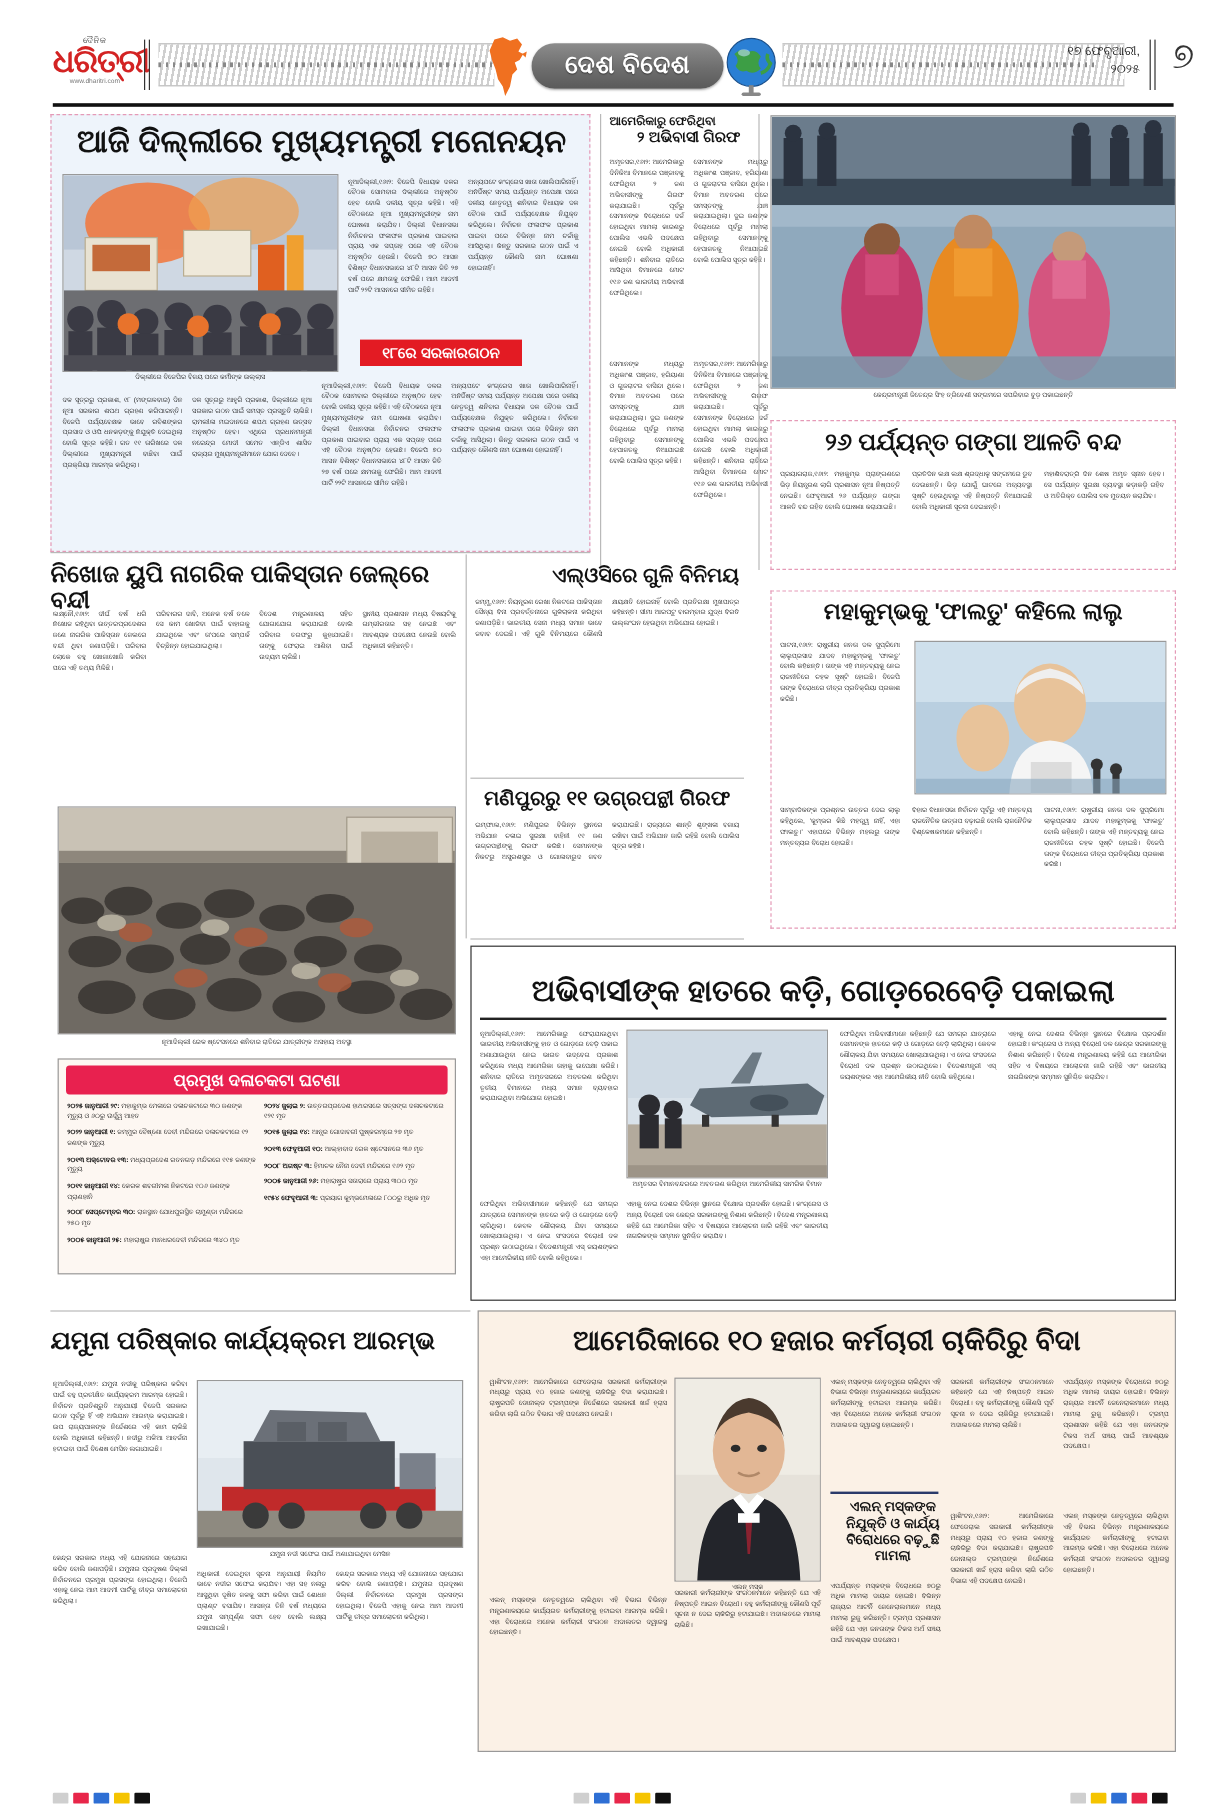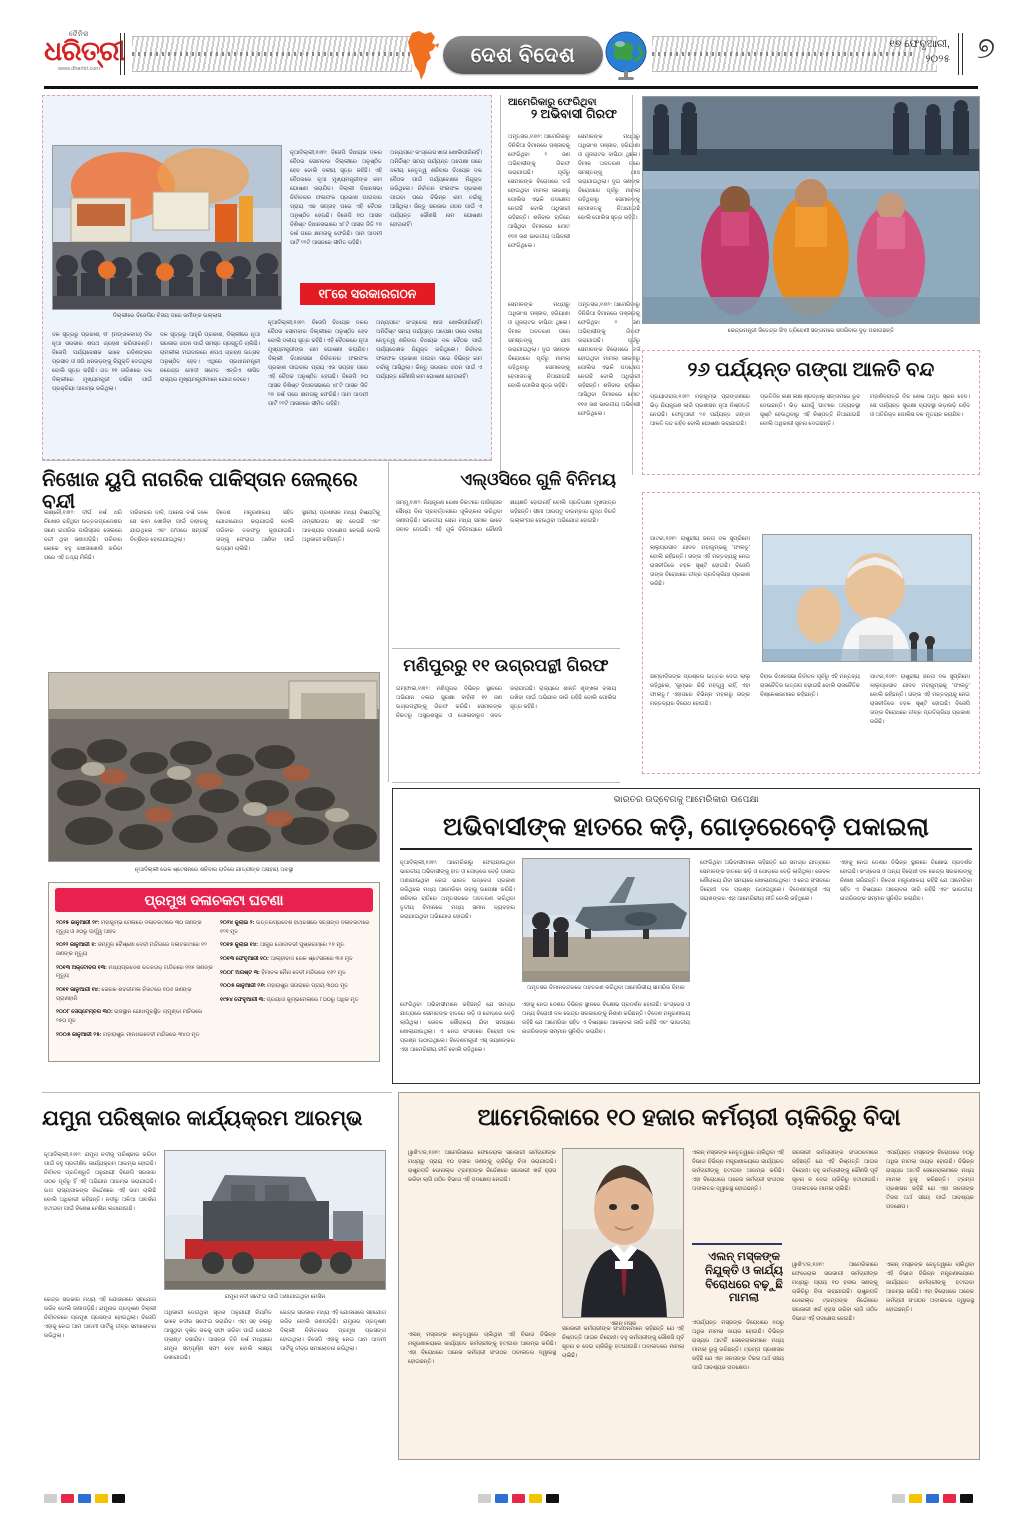--- a/index.html
+++ b/index.html
@@ -118,20 +118,23 @@
       <div>୨୦୨୫</div>
     </div>
     <div class="rule-right"></div>
     <div class="pageno">୭</div>
     <div class="masthead-bar"></div>
   </div>
 
   <div class="photo tint-blue box-dash" style="left:42px; top:95px; width:450px; height:365px;">
   </div>
 
+  <div style="position:absolute; left:52px; top:104px; width:432px;">
+    <div class="headline" style="font-size:26.5px; text-align:center;">ଆଜି ଦିଲ୍ଲୀରେ ମୁଖ୍ୟମନ୍ତ୍ରୀ ମନୋନୟନ</div>
+  </div>
 
   <div class="photo" style="left:52px; top:145px; width:230px; height:165px; border:1px solid #999;">
     <svg width="230" height="165" viewBox="0 0 230 165" preserveAspectRatio="none">
       <rect width="230" height="165" fill="#cfd8e3"></rect>
       <rect y="0" width="230" height="62" fill="#b9c6d6"></rect>
       <ellipse cx="70" cy="40" rx="52" ry="34" fill="#f2763a" opacity=".85"></ellipse>
       <ellipse cx="150" cy="30" rx="46" ry="28" fill="#f0a050" opacity=".7"></ellipse>
       <rect x="18" y="52" width="60" height="44" fill="#e8e2d2" stroke="#b9ad90"></rect>
       <rect x="24" y="58" width="48" height="22" fill="#c46a3a"></rect>
       <rect x="100" y="46" width="56" height="38" fill="#efe9da" stroke="#b9ad90"></rect>
@@ -228,20 +231,21 @@
   </div>
   <div class="cap" style="position:absolute; left:642px; top:327px; width:338px;">କେନ୍ଦ୍ରମନ୍ତ୍ରୀ ଜିତେନ୍ଦ୍ର ସିଂହ ତ୍ରିବେଣୀ ସଙ୍ଗମରେ ସପରିବାର ବୁଡ଼ ପକାଇଛନ୍ତି</div>
 
   <div class="box-dash" style="position:absolute; left:642px; top:350px; width:338px; height:125px;"></div>
   <div class="headline" style="position:absolute; left:648px; top:358px; width:326px; font-size:20px; text-align:center;font-family:Liberation Serif, serif;">୨୬ ପର୍ଯ୍ୟନ୍ତ ଗଙ୍ଗା ଆଳତି ବନ୍ଦ</div>
   <div class="col-text" style="position:absolute; left:650px; top:392px; width:100px;">ପ୍ରୟାଗରାଜ,୧୬ା୨: ମହାକୁମ୍ଭ ପ୍ରାଙ୍ଗଣରେ ଭିଡ଼ ନିୟନ୍ତ୍ରଣ ଲାଗି ପ୍ରଶାସନ ନୂଆ ନିଷ୍ପତ୍ତି ନେଇଛି। ଫେବୃଆରୀ ୨୬ ପର୍ଯ୍ୟନ୍ତ ଗଙ୍ଗା ଆଳତି ବନ୍ଦ ରହିବ ବୋଲି ଘୋଷଣା କରାଯାଇଛି।</div>
   <div class="col-text" style="position:absolute; left:760px; top:392px; width:100px;">ପ୍ରତିଦିନ ଲକ୍ଷ ଲକ୍ଷ ଶ୍ରଦ୍ଧାଳୁ ସଙ୍ଗମରେ ଡୁବ ଦେଉଛନ୍ତି। ଭିଡ଼ ଯୋଗୁଁ ଘାଟରେ ଅବ୍ୟବସ୍ଥା ସୃଷ୍ଟି ହେଉଥିବାରୁ ଏହି ନିଷ୍ପତ୍ତି ନିଆଯାଇଛି ବୋଲି ଅଧିକାରୀ ସୂଚନା ଦେଇଛନ୍ତି।</div>
   <div class="col-text" style="position:absolute; left:870px; top:392px; width:100px;">ମହାଶିବରାତ୍ରି ଦିନ ଶେଷ ଅମୃତ ସ୍ନାନ ହେବ। ସେ ପର୍ଯ୍ୟନ୍ତ ସୁରକ୍ଷା ବ୍ୟବସ୍ଥା କଡ଼ାକଡ଼ି ରହିବ ଓ ଅତିରିକ୍ତ ପୋଲିସ ବଳ ମୁତୟନ କରାଯିବ।</div>
 
   <div class="box-dash" style="position:absolute; left:642px; top:492px; width:338px; height:282px;"></div>
+  <div class="headline" style="position:absolute; left:648px; top:500px; width:326px; font-size:19px; text-align:center;">ମହାକୁମ୍ଭକୁ 'ଫାଲତୁ' କହିଲେ ଲାଲୁ</div>
 
   <div class="col-text" style="position:absolute; left:650px; top:534px; width:100px;">ପାଟନା,୧୬ା୨: ରାଷ୍ଟ୍ରୀୟ ଜନତା ଦଳ ସୁପ୍ରିମୋ ଲାଲୁପ୍ରସାଦ ଯାଦବ ମହାକୁମ୍ଭକୁ 'ଫାଲତୁ' ବୋଲି କହିଛନ୍ତି। ତାଙ୍କ ଏହି ମନ୍ତବ୍ୟକୁ ନେଇ ରାଜନୀତିରେ ଚହଳ ସୃଷ୍ଟି ହୋଇଛି। ବିଜେପି ତାଙ୍କ ବିରୋଧରେ ତୀବ୍ର ପ୍ରତିକ୍ରିୟା ପ୍ରକାଶ କରିଛି।</div>
 
   <div class="photo" style="left:762px; top:534px; width:210px; height:128px; border:1px solid #999;">
     <svg width="210" height="128" viewBox="0 0 210 128" preserveAspectRatio="none">
       <rect width="210" height="128" fill="#b9cfe0"></rect>
       <rect y="0" width="210" height="50" fill="#cfe0ec"></rect>
       <ellipse cx="112" cy="52" rx="30" ry="34" fill="#e8c39a"></ellipse>
       <path d="M84 44 Q112 16 140 44 Q140 28 112 22 Q84 28 84 44Z" fill="#efefef"></path>
       <path d="M78 128 Q80 84 112 82 Q146 84 148 128 Z" fill="#f5f5f5"></path>
@@ -384,21 +388,20 @@
         <span>ମହାରାଷ୍ଟ୍ର ସତାରାରେ ପ୍ରାୟ ୩୦୦ ମୃତ</span>
       </div>
       <div style="margin-bottom:5px;">
         <span class="hl">୧୯୫୪ ଫେବୃଆରୀ ୩:</span>
         <span>ପ୍ରୟାଗ କୁମ୍ଭମେଳାରେ ୮୦୦ରୁ ଅଧିକ ମୃତ</span>
       </div>
     </div>
   </div>
 
   <div class="box-solid" style="position:absolute; left:392px; top:788px; width:588px; height:296px; background:#fff;"></div>
-  <div class="kicker" style="position:absolute; left:400px; top:794px; width:572px;">ଭାରତର ଉଦ୍‌ବେଗକୁ ଆମେରିକାର ଉପେକ୍ଷା</div>
   <div class="headline" style="position:absolute; left:400px; top:812px; width:572px; font-size:25px; text-align:center;">ଅଭିବାସୀଙ୍କ ହାତରେ କଡ଼ି, ଗୋଡ଼ରେବେଡ଼ି ପକାଇଲା</div>
   <div class="sep-h-dark" style="left:400px; top:848px; width:572px;"></div>
 
   <div class="col-text" style="position:absolute; left:400px; top:858px; width:115px;">ନୂଆଦିଲ୍ଲୀ,୧୬ା୨: ଆମେରିକାରୁ ଫେରାଯାଉଥିବା ଭାରତୀୟ ଅଭିବାସୀଙ୍କୁ ହାତ ଓ ଗୋଡ଼ରେ ବେଡ଼ି ପକାଇ ଅଣାଯାଉଥିବା ନେଇ ଭାରତ ଉଦ୍‌ବେଗ ପ୍ରକାଶ କରିଥିଲେ ମଧ୍ୟ ଆମେରିକା ତାହାକୁ ଉପେକ୍ଷା କରିଛି। ଶନିବାର ରାତିରେ ଅମୃତସରରେ ଅବତରଣ କରିଥିବା ତୃତୀୟ ବିମାନରେ ମଧ୍ୟ ସମାନ ବ୍ୟବହାର କରାଯାଇଥିବା ଅଭିଯୋଗ ହୋଇଛି।</div>
 
   <div class="photo" style="left:522px; top:858px; width:168px; height:124px; border:1px solid #999;">
     <svg width="168" height="124" viewBox="0 0 168 124" preserveAspectRatio="none">
       <rect width="168" height="124" fill="#d9e2ea"></rect>
       <rect y="0" width="168" height="56" fill="#cfdae4"></rect>
       <rect y="78" width="168" height="46" fill="#b3aa9c"></rect>

